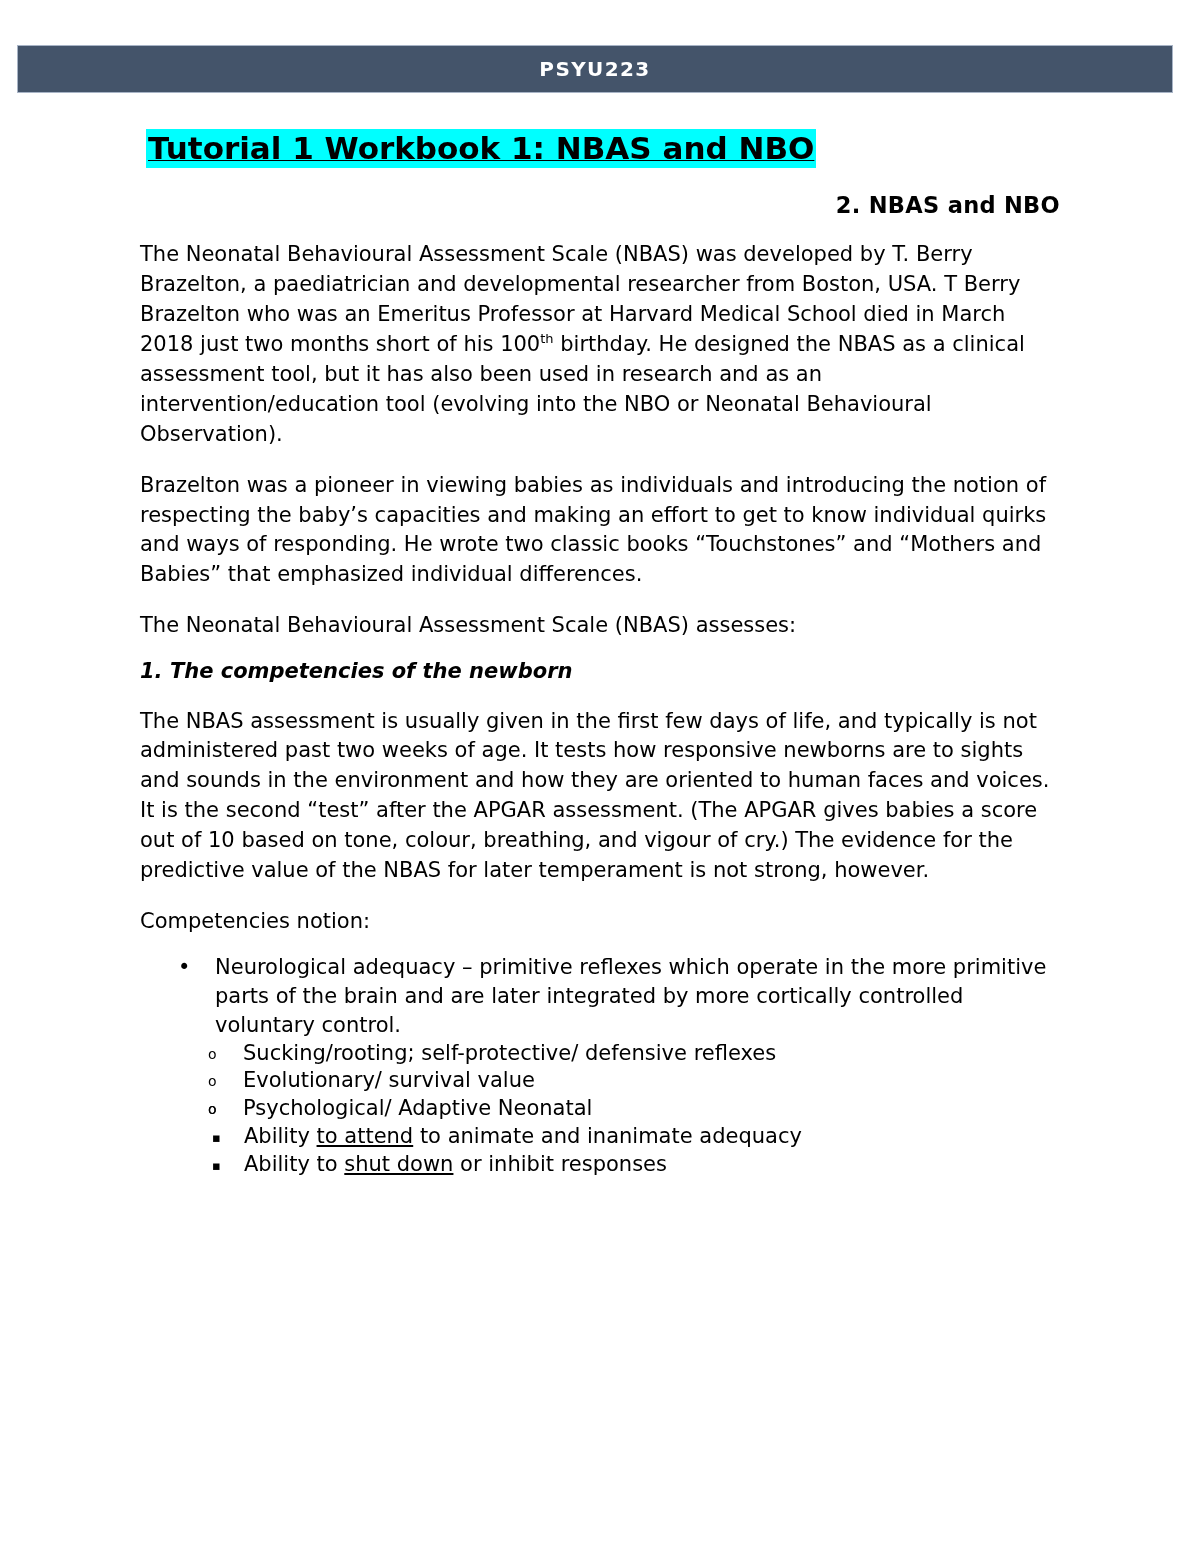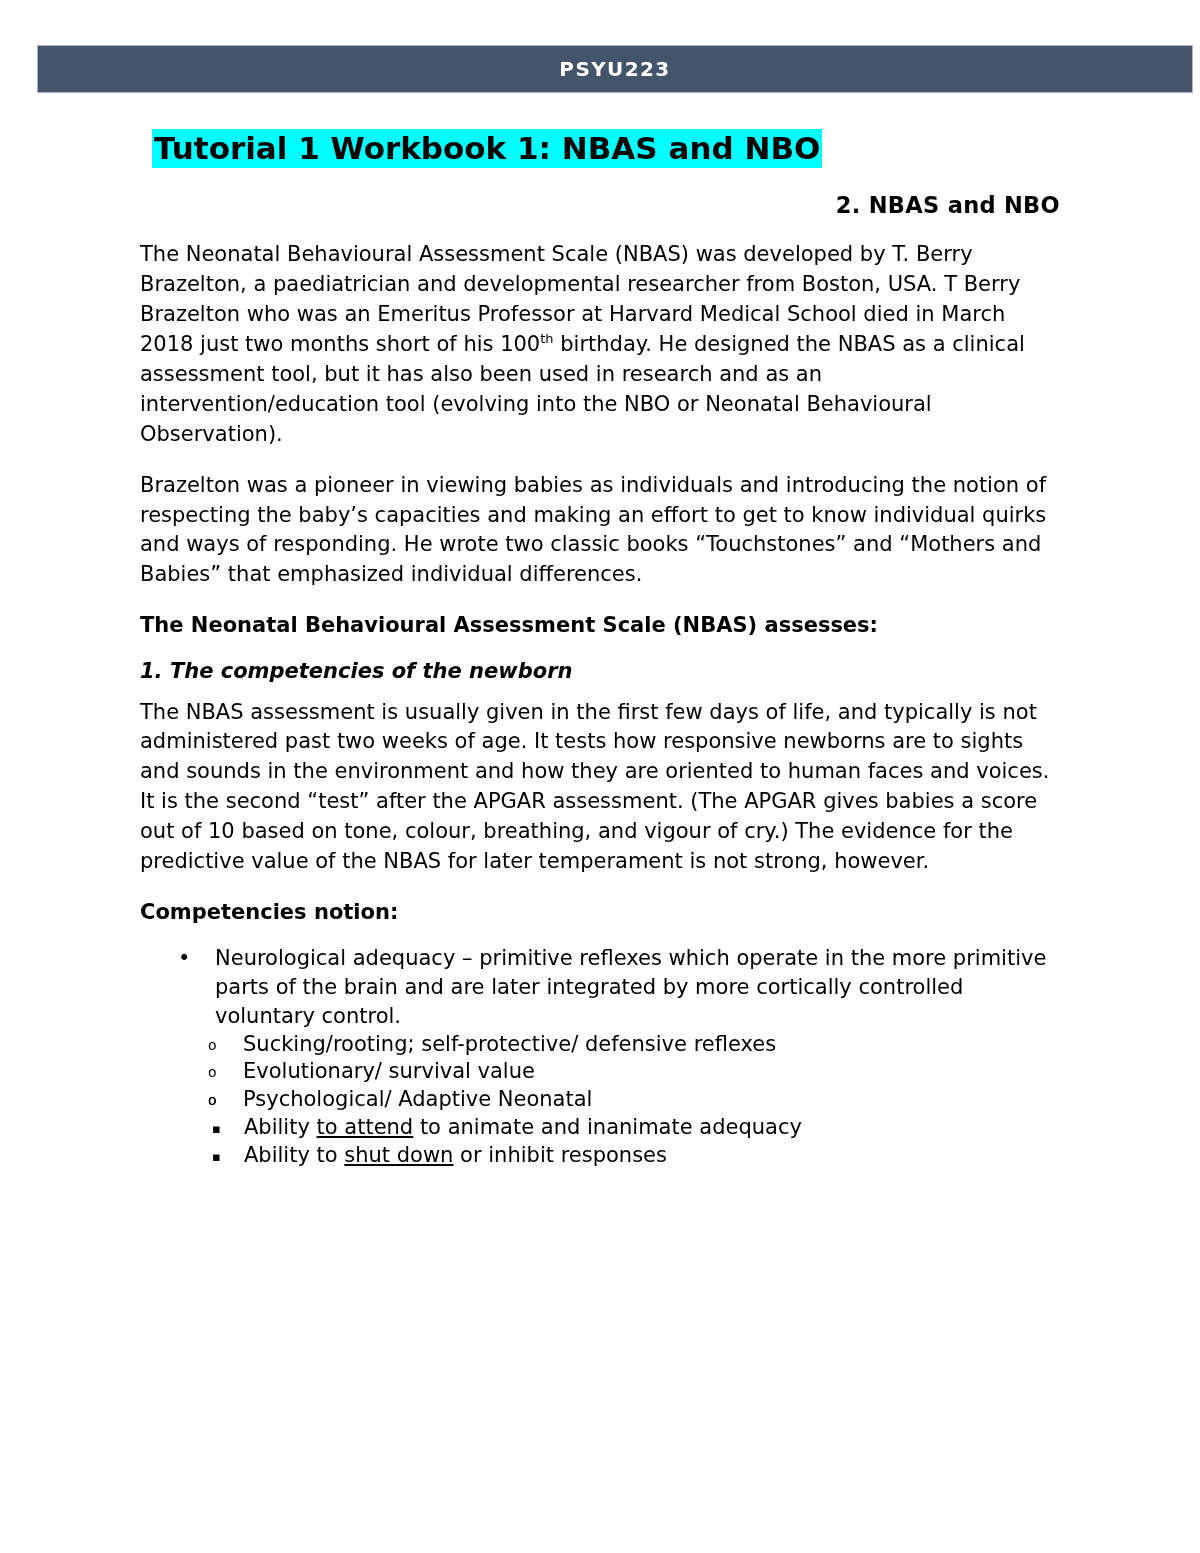--- a/index.html
+++ b/index.html
@@ -22,21 +22,21 @@
     position: relative;
     width: 1200px;
     height: 1553px;
     background: #ffffff;
     box-sizing: border-box;
   }
 
   
   .header-band {
     position: absolute;
-    left: 37px;
+    left: 17px;
     top: 45px;
     width: 1156px;
     height: 48px;
     background: #44546A;
     border: 1px solid #a8b4c6;
     box-sizing: border-box;
     display: flex;
     align-items: center;
     justify-content: center;
   }
@@ -63,45 +63,46 @@
     font-size: 31px;
     font-weight: bold;
     line-height: 1.32;
     font-family: "DejaVu Sans", sans-serif;
     color: #000000;
     box-decoration-break: clone;
     -webkit-box-decoration-break: clone;
     padding: 1px 2px 2px 2px;
   }
   .doc-title-wrap {
-    margin: 0 0 22px 12px;
+    margin: 0 0 22px 6px;
     line-height: 1.32;
+    text-decoration: underline;
   }
 
   .h2 {
     font-size: 22.5px;
     font-weight: bold;
     margin: 0 0 20px 0;
     line-height: 1.3;
     letter-spacing: 0.3px;
     text-align: right;
   }
 
   .h3-bold {
     font-size: 21px;
-    font-weight: bold;
+    font-weight: normal;
     margin: 0 0 18px 0;
     line-height: 1.34;
   }
 
   .h3-bolditalic {
     font-size: 21px;
     font-weight: bold;
     font-style: italic;
-    margin: 0 0 12px 0;
+    margin: 0 0 21px 0;
     line-height: 1.34;
   }
 
   
   p.body-text {
     font-size: 21px;
     line-height: 1.425;
     margin: 0 0 21px 0;
     color: #000000;
   }

